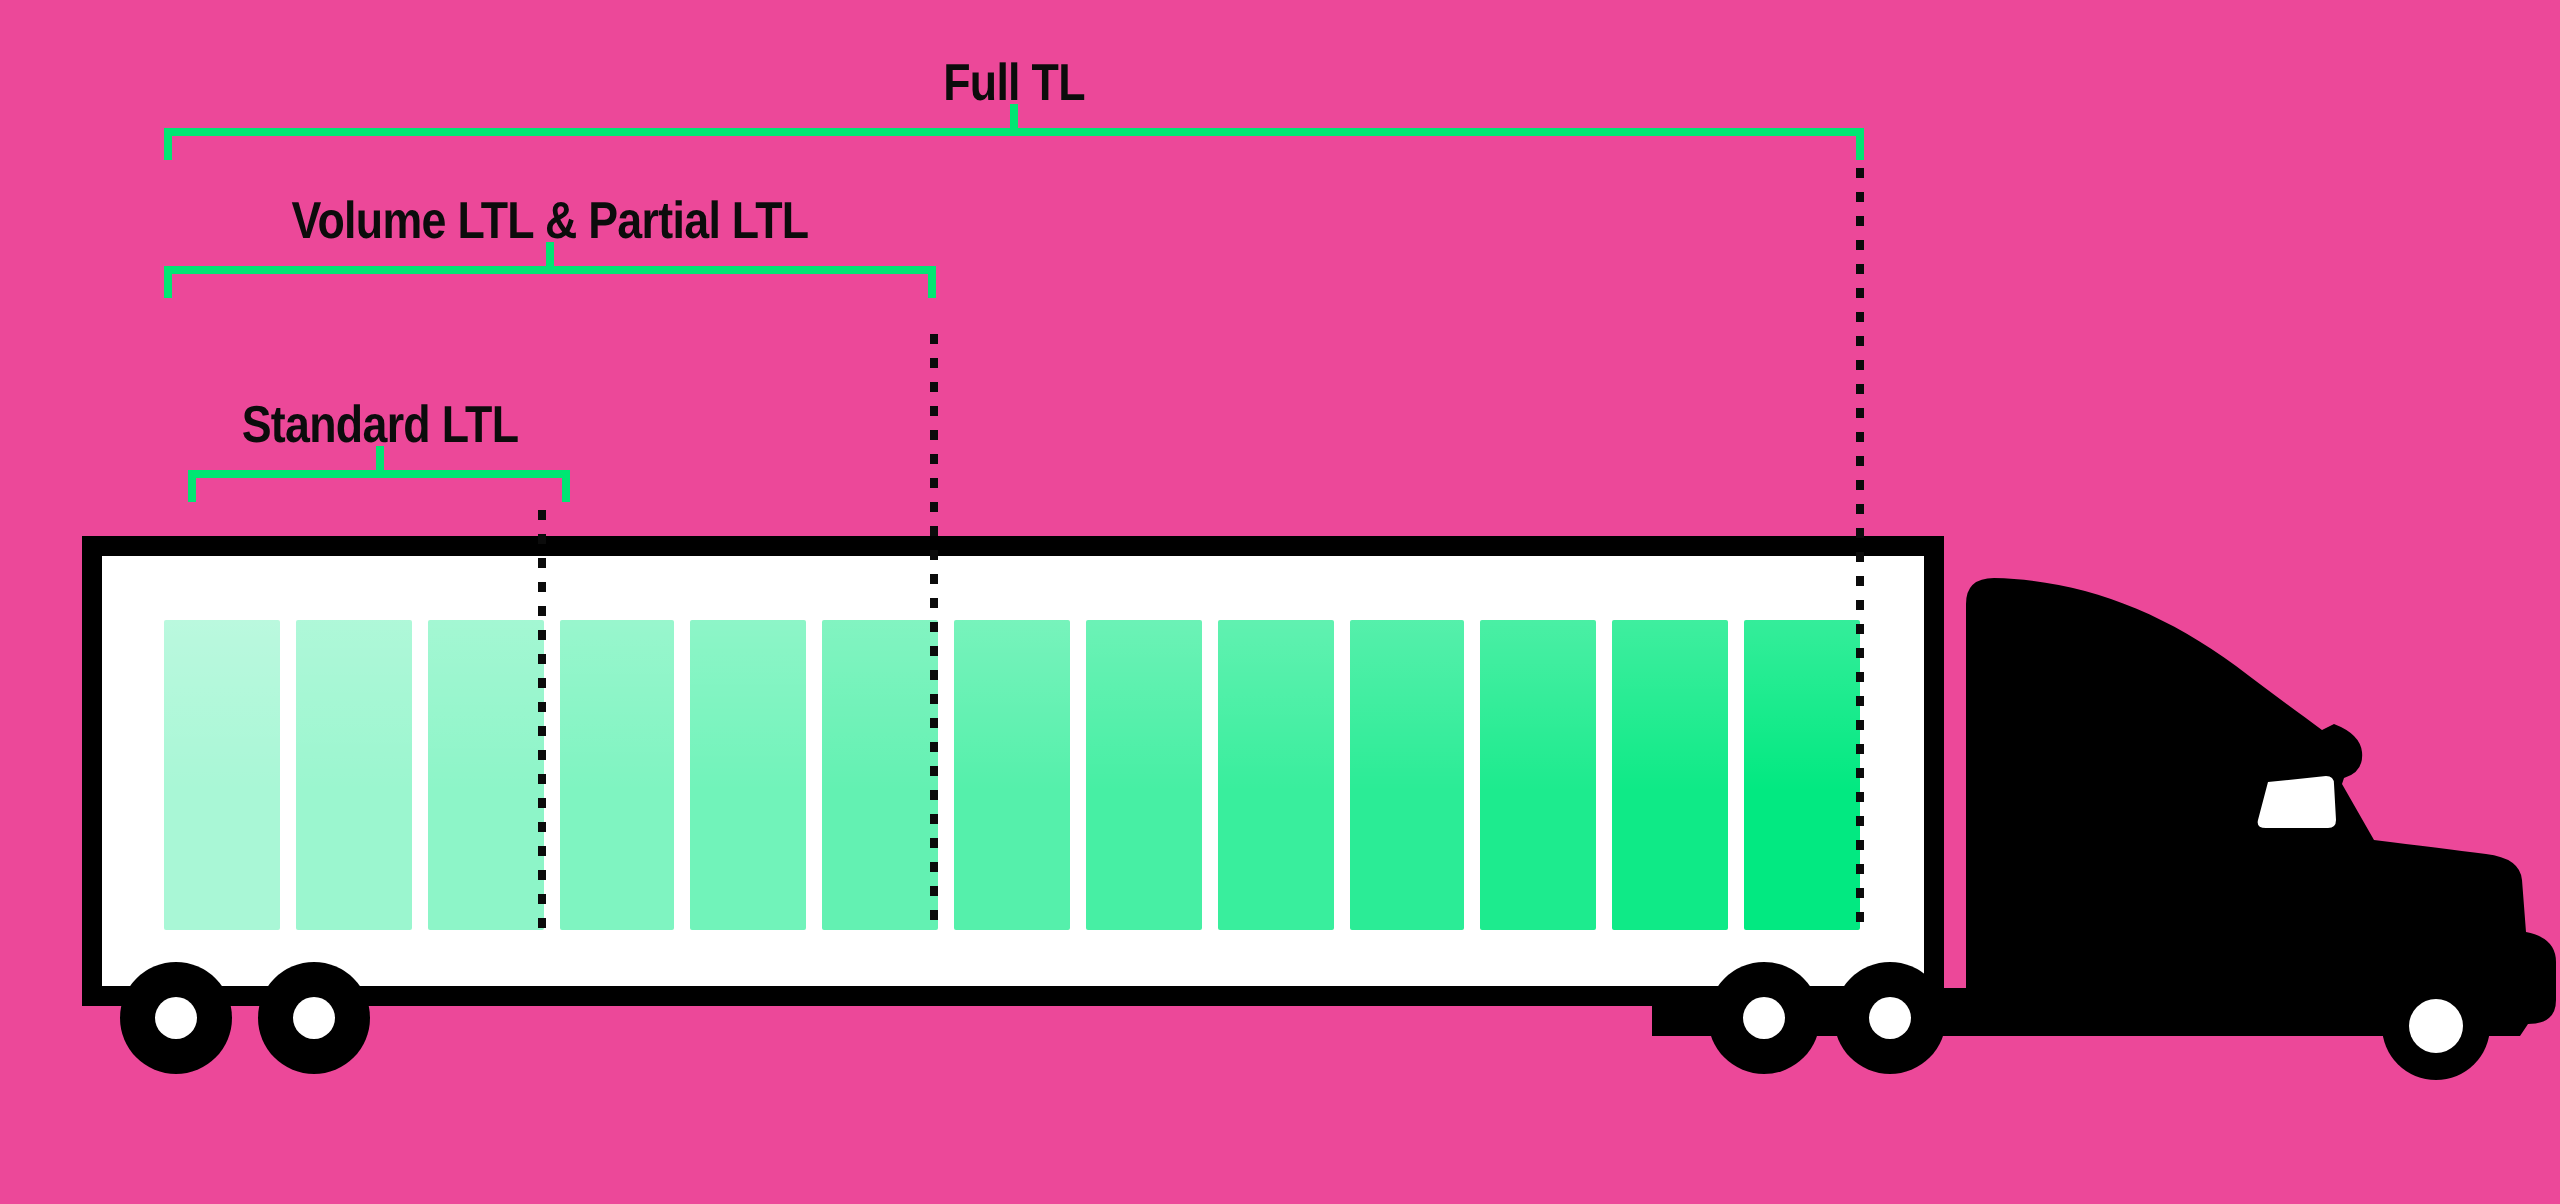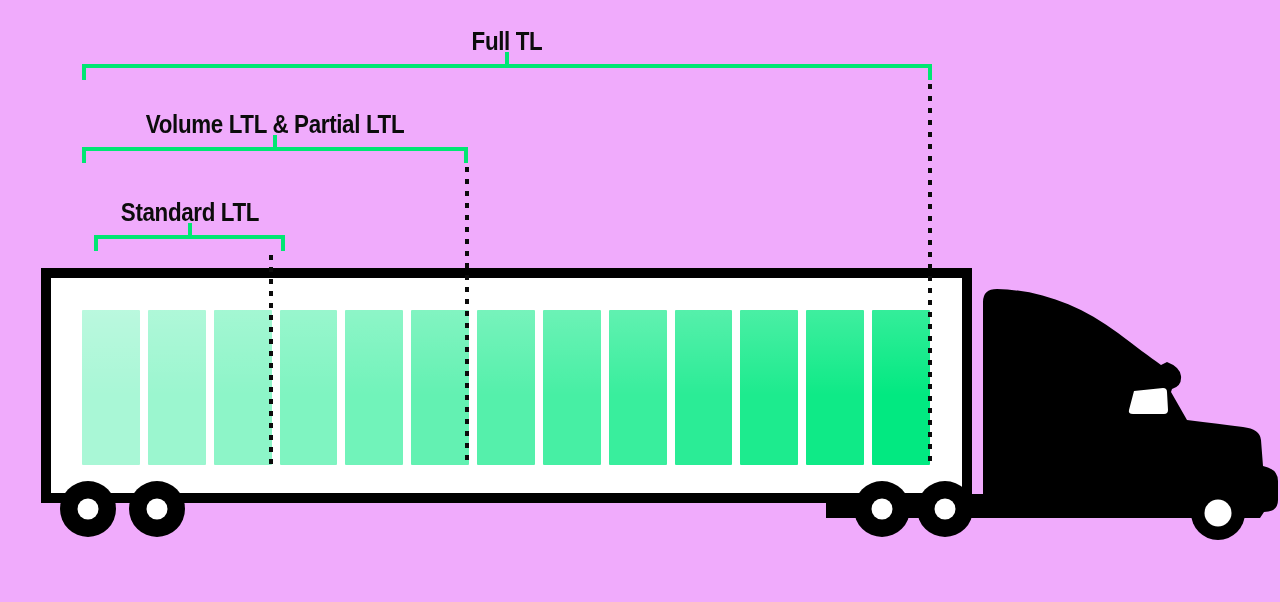--- a/index.html
+++ b/index.html
@@ -1,21 +1,21 @@
 <!DOCTYPE html>
 <html style="--green: #00E673;"><head>
 <meta charset="utf-8">
 <style>
   * { margin:0; padding:0; box-sizing:border-box; }
   html,body { background:#fff; }
   body { font-family:"Liberation Sans", sans-serif; }
 
   .canvas {
     position:relative; width:1280px; height:602px;
-    background:#f0abfc; overflow:hidden;
+    background:#ec4899; overflow:hidden;
   }
 
   
   .bracket {
     position:absolute; height:16px;
     border-top:4px solid var(--green);
     border-left:4px solid var(--green);
     border-right:4px solid var(--green);
   }
   .bracket .tick {
@@ -24,21 +24,21 @@
     background:var(--green);
   }
   .bracket .lbl {
     position:absolute; left:50%; bottom:calc(100% + 11px);
     transform:translateX(-50%) scaleX(.86);
     white-space:nowrap;
     font-size:26px; font-weight:bold; color:#0c0c0c;
     letter-spacing:-0.4px;
   }
   .bracket-full     { left:82px;  top:64px;  width:850px; }
-  .bracket-volume   { left:82px;  top:147px; width:386px; }
+  .bracket-volume   { left:82px;  top:133px; width:386px; }
   .bracket-standard { left:94px;  top:235px; width:191px; }
 
   
   .dots {
     position:absolute; width:4px;
     background:repeating-linear-gradient(to bottom, #0b0b0b 0 5px, transparent 5px 12px);
   }
   .dots-full     { left:928px; top:84px;  height:381px; }
   .dots-volume   { left:465px; top:167px; height:298px; }
   .dots-standard { left:269px; top:255px; height:210px; }

